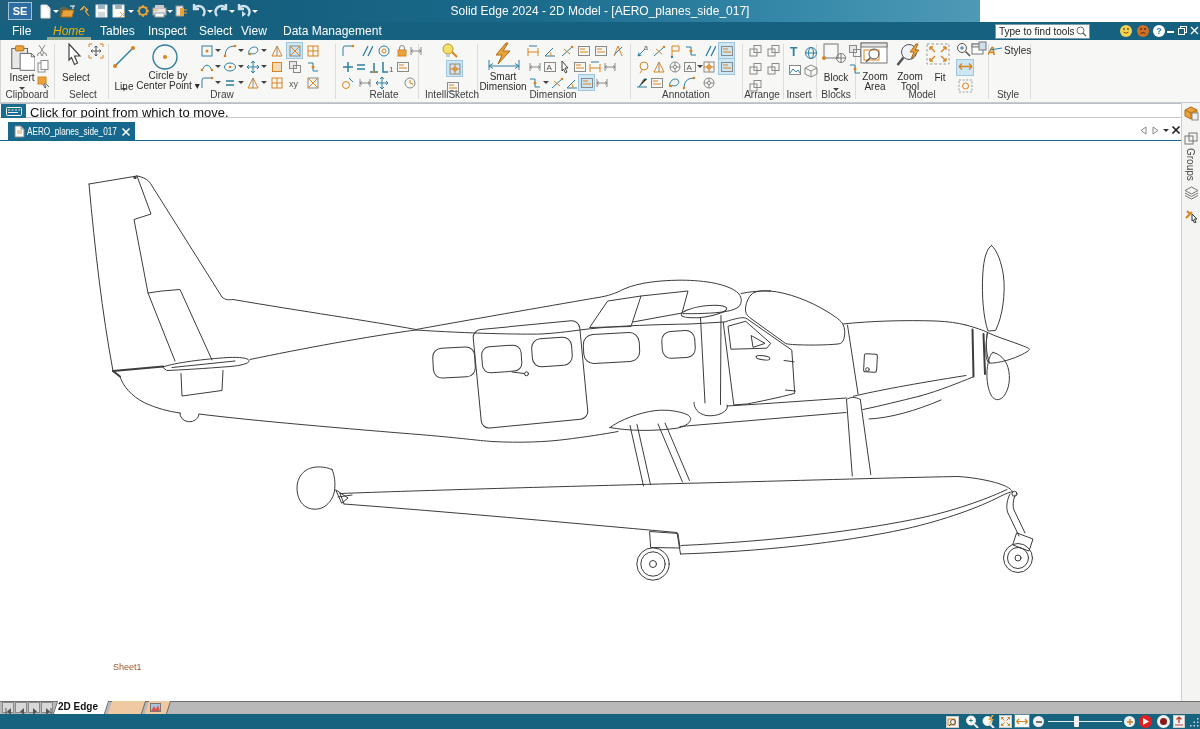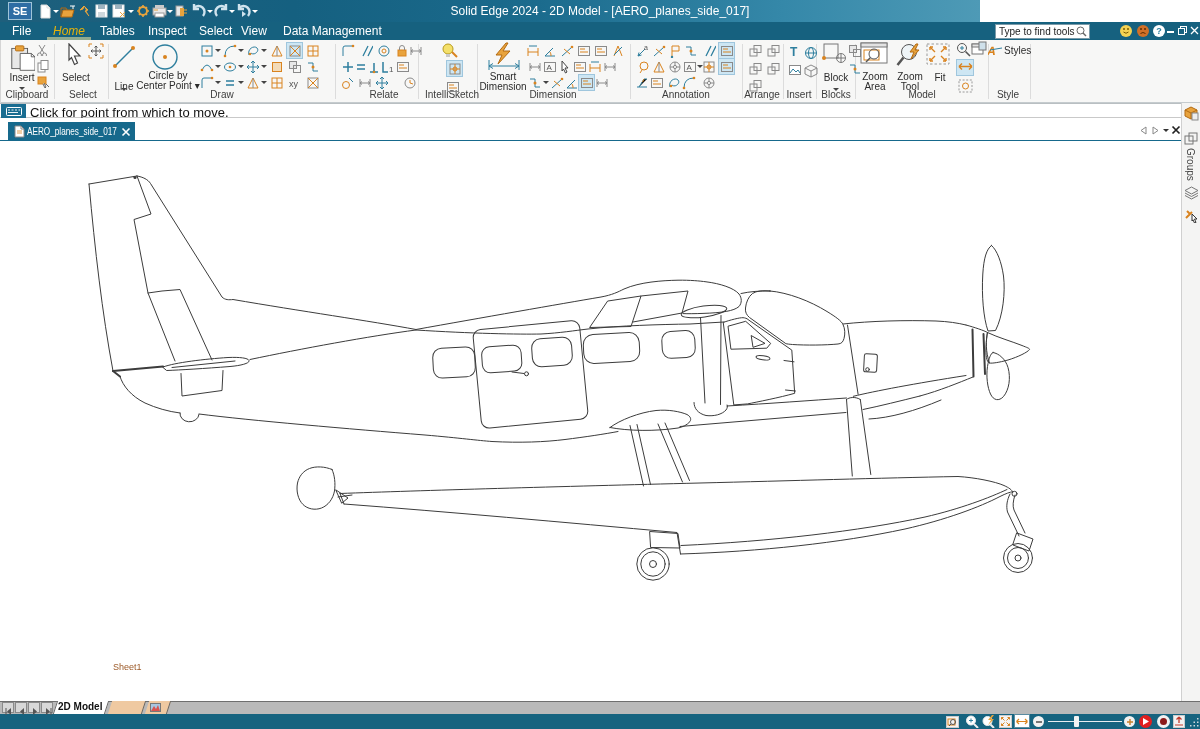--- a/index.html
+++ b/index.html
@@ -747,21 +747,21 @@
           <path d="M8,2 L4,5.5 L8,9 Z" fill="#555"></path>
         </svg></div>
       <div class="navbtn" style="left:28px;top:702px"><svg width="11" height="11" viewBox="0 0 11 11">
           <path d="M4,2 L8,5.5 L4,9 Z" fill="#555"></path>
         </svg></div>
       <div class="navbtn" style="left:41px;top:702px"><svg width="11" height="11" viewBox="0 0 11 11">
           <path d="M4,2 L8,5.5 L4,9 Z" fill="#555"></path>
           <path d="M9,2 V9" stroke="#555"></path>
         </svg></div>
       <div class="abs" style="left:55px;top:701px;width:52px;height:13px;background:#fff;transform:skewX(-18deg);border-right:1px solid #666;border-left:1px solid #666"></div>
-      <div class="abs" style="left:58px;top:701px;font-size:10px;font-weight:bold;color:#111">2D Model</div>
+      <div class="abs" style="left:58px;top:701px;font-size:10px;font-weight:bold;color:#111">2D Edge</div>
       <div class="abs" style="left:110px;top:701px;width:34px;height:13px;background:#efc9a1;transform:skewX(-18deg);border-right:1px solid #666"></div>
       <div class="abs" style="left:113px;top:662px;font-size:9px;color:#9c5a28">Sheet1</div>
       <div class="abs" style="left:147px;top:701px;width:22px;height:13px;background:#efc9a1;transform:skewX(-18deg);border-right:1px solid #666"></div>
       <div class="abs" style="left:150px;top:703px;width:11px;height:9px;background:#a8c6e0;border:1px solid #777"></div>
       <svg class="abs" style="left:151px;top:704px" width="9" height="7" viewBox="0 0 9 7">
         <path d="M0,7 L3,2 L5,5 L7,1 L9,7" fill="#d9534f"></path>
       </svg>
       <svg class="icon" style="left:946px;top:716px" width="13" height="12" viewBox="0 0 13 12">
         <rect x="0.5" y="0.5" width="12" height="11" fill="#f4f4f4" stroke="#ccc"></rect>
         <rect x="2" y="3" width="7" height="6" fill="none" stroke="#d9831f"></rect>

